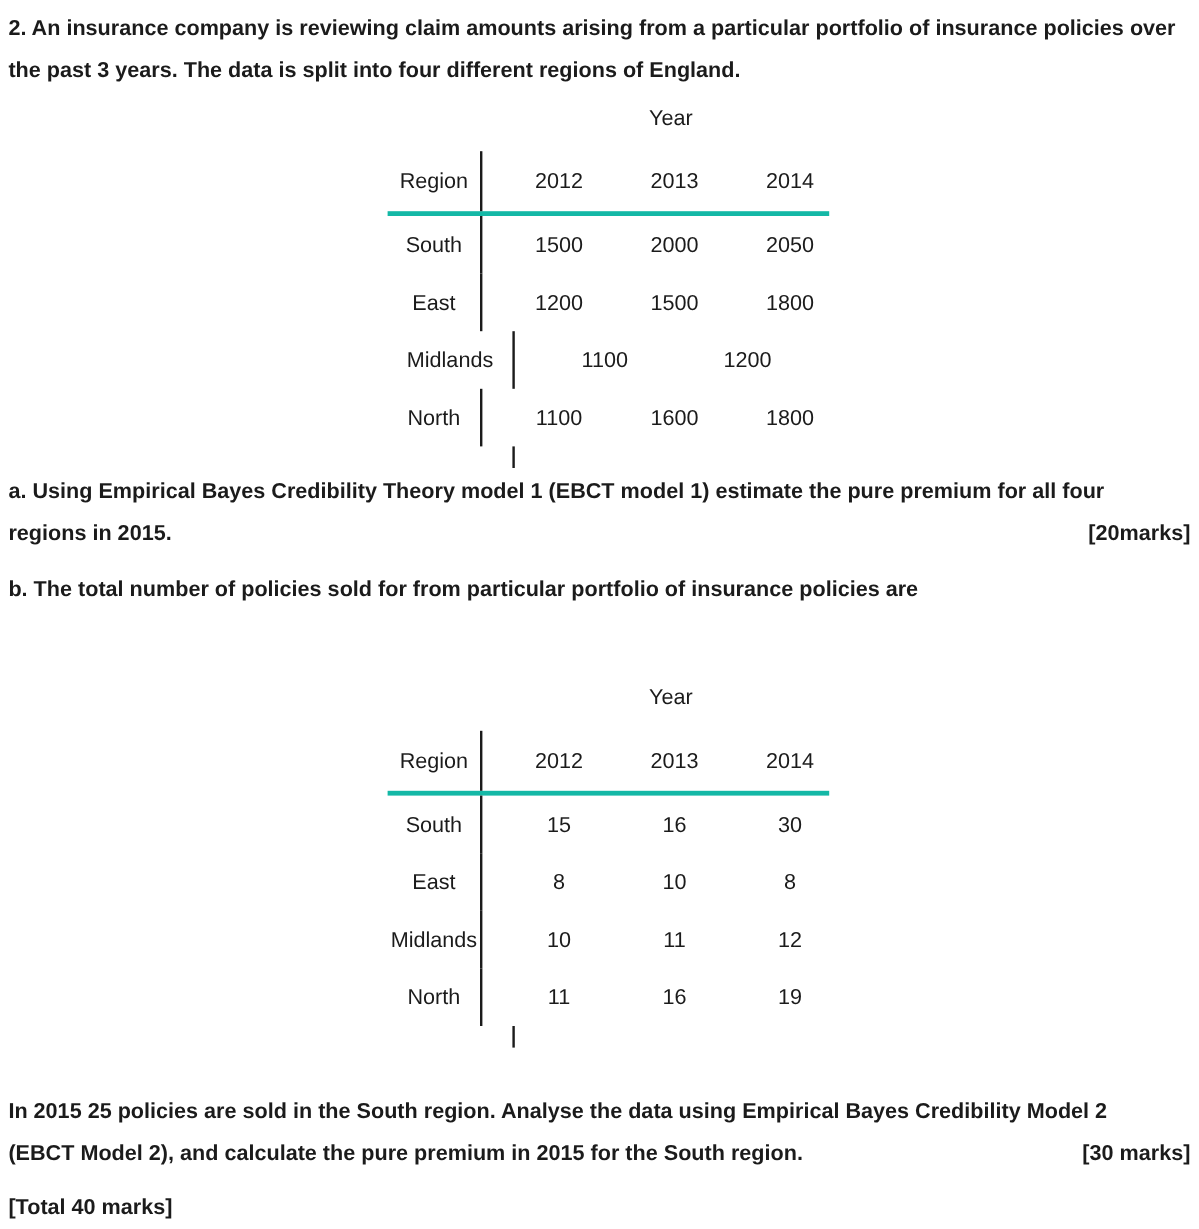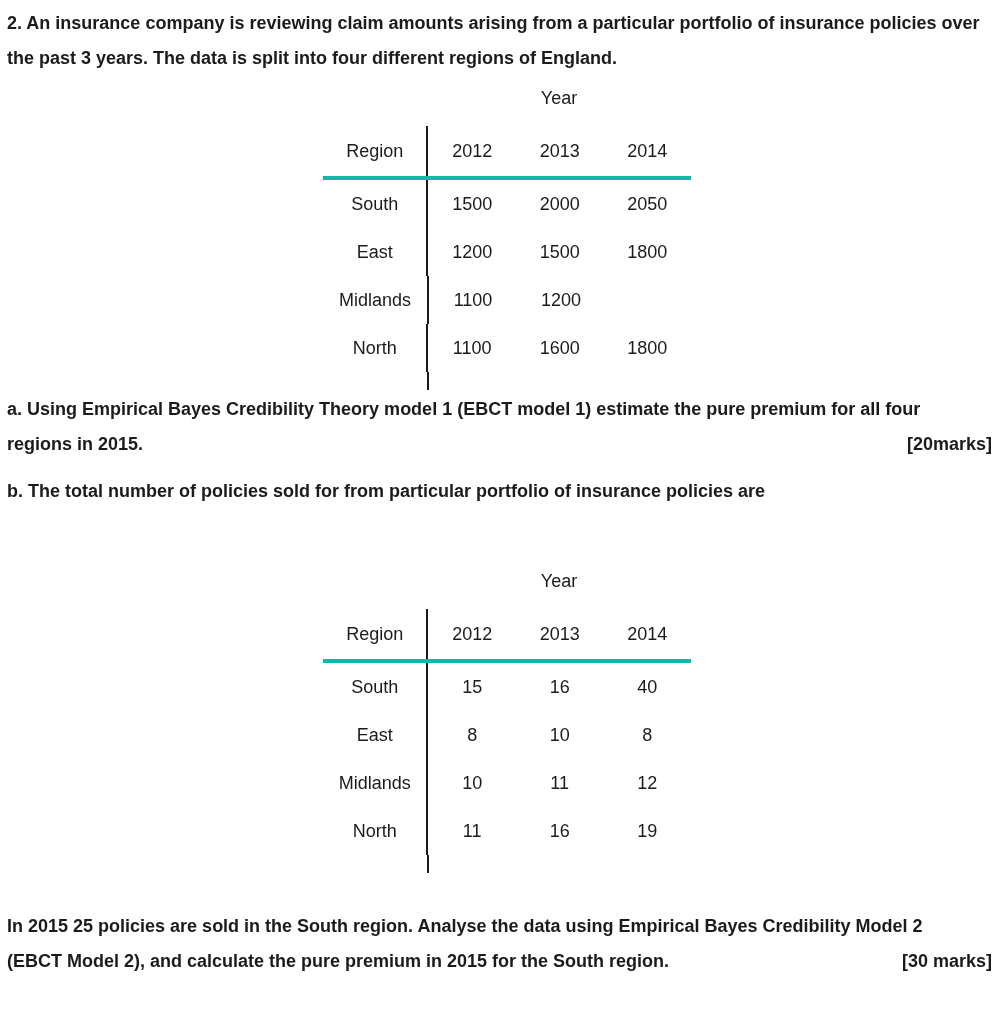--- a/index.html
+++ b/index.html
@@ -59,20 +59,21 @@
     align-items: center;
     justify-content: center;
     text-align: center;
   }
   .data-cell {
     width: 88px;
     display: flex;
     align-items: center;
     justify-content: center;
     text-align: right;
+    padding-left: 31px;
   }
   .tail-line {
     width: 104px;
     height: 18px;
     border-right: 2px solid #1b1b1b;
   }
   .part-a { margin-top: 2px; }
   .part-b { margin-top: 12px; }
   .part-b2 { margin-top: 36px; }
   .total-line { margin-top: 10px; }
@@ -135,21 +136,21 @@
     <div class="thead-row">
       <div class="region-cell">Region</div>
       <div class="data-cell">2012</div>
       <div class="data-cell">2013</div>
       <div class="data-cell">2014</div>
     </div>
     <div class="trow">
       <div class="region-cell">South</div>
       <div class="data-cell">15</div>
       <div class="data-cell">16</div>
-      <div class="data-cell">40</div>
+      <div class="data-cell">30</div>
     </div>
     <div class="trow">
       <div class="region-cell">East</div>
       <div class="data-cell">8</div>
       <div class="data-cell">10</div>
       <div class="data-cell">8</div>
     </div>
     <div class="trow">
       <div class="region-cell">Midlands</div>
       <div class="data-cell">10</div>
@@ -166,14 +167,15 @@
   </div>
 
   <div class="part-b2">
     <p class="para">In 2015 25 policies are sold in the South region. Analyse the data using Empirical Bayes Credibility Model 2</p>
     <div class="marks-line">
       <span>(EBCT Model 2), and calculate the pure premium in 2015 for the South region.</span>
       <span>[30 marks]</span>
     </div>
   </div>
 
+  <p class="para total-line">[Total 40 marks]</p>
 
 </div>
 
 </body></html>

